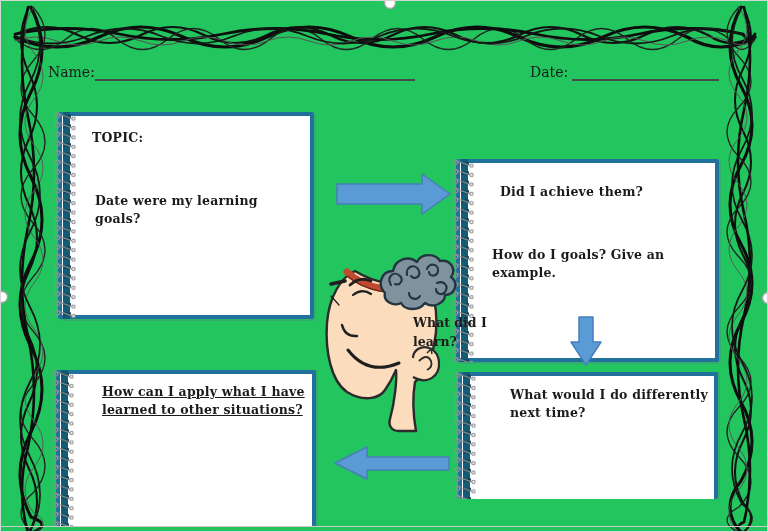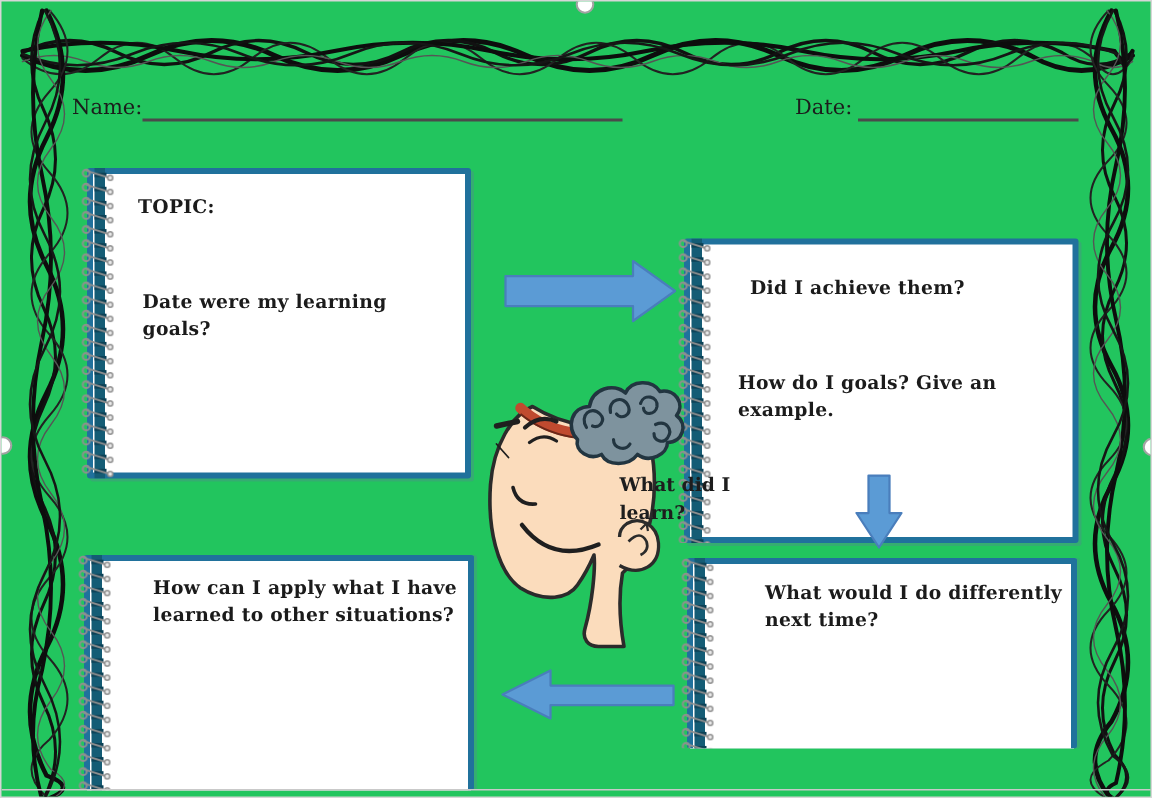--- a/index.html
+++ b/index.html
@@ -104,21 +104,21 @@
     <div class="abs" style="left:30px;top:115px;right:8px;bottom:8px;"></div>
   </div>
 
   <div class="nb cut" style="left:55px;top:369px;width:260px;height:157px;z-index:3;">
     <div class="spine">
       <svg preserveAspectRatio="none">
         <rect x="10" y="0" width="7" height="100%" fill="#145c75"></rect>
         <rect x="0" y="0" width="26" height="100%" fill="url(#rings)"></rect>
       </svg>
     </div>
-    <div class="nb-text" style="left:42px;top:9px;width:205px;">How can I apply what I have
+    <div class="nb-text" style="left:42px;top:9px;width:205px;text-decoration:underline;">How can I apply what I have
 learned to other situations?</div>
     <div class="abs" style="left:30px;top:55px;right:8px;bottom:4px;"></div>
   </div>
 
   <div class="nb cut" style="left:457px;top:371px;width:260px;height:127px;z-index:3;">
     <div class="spine">
       <svg preserveAspectRatio="none">
         <rect x="10" y="0" width="7" height="100%" fill="#145c75"></rect>
         <rect x="0" y="0" width="26" height="100%" fill="url(#rings)"></rect>
       </svg>

